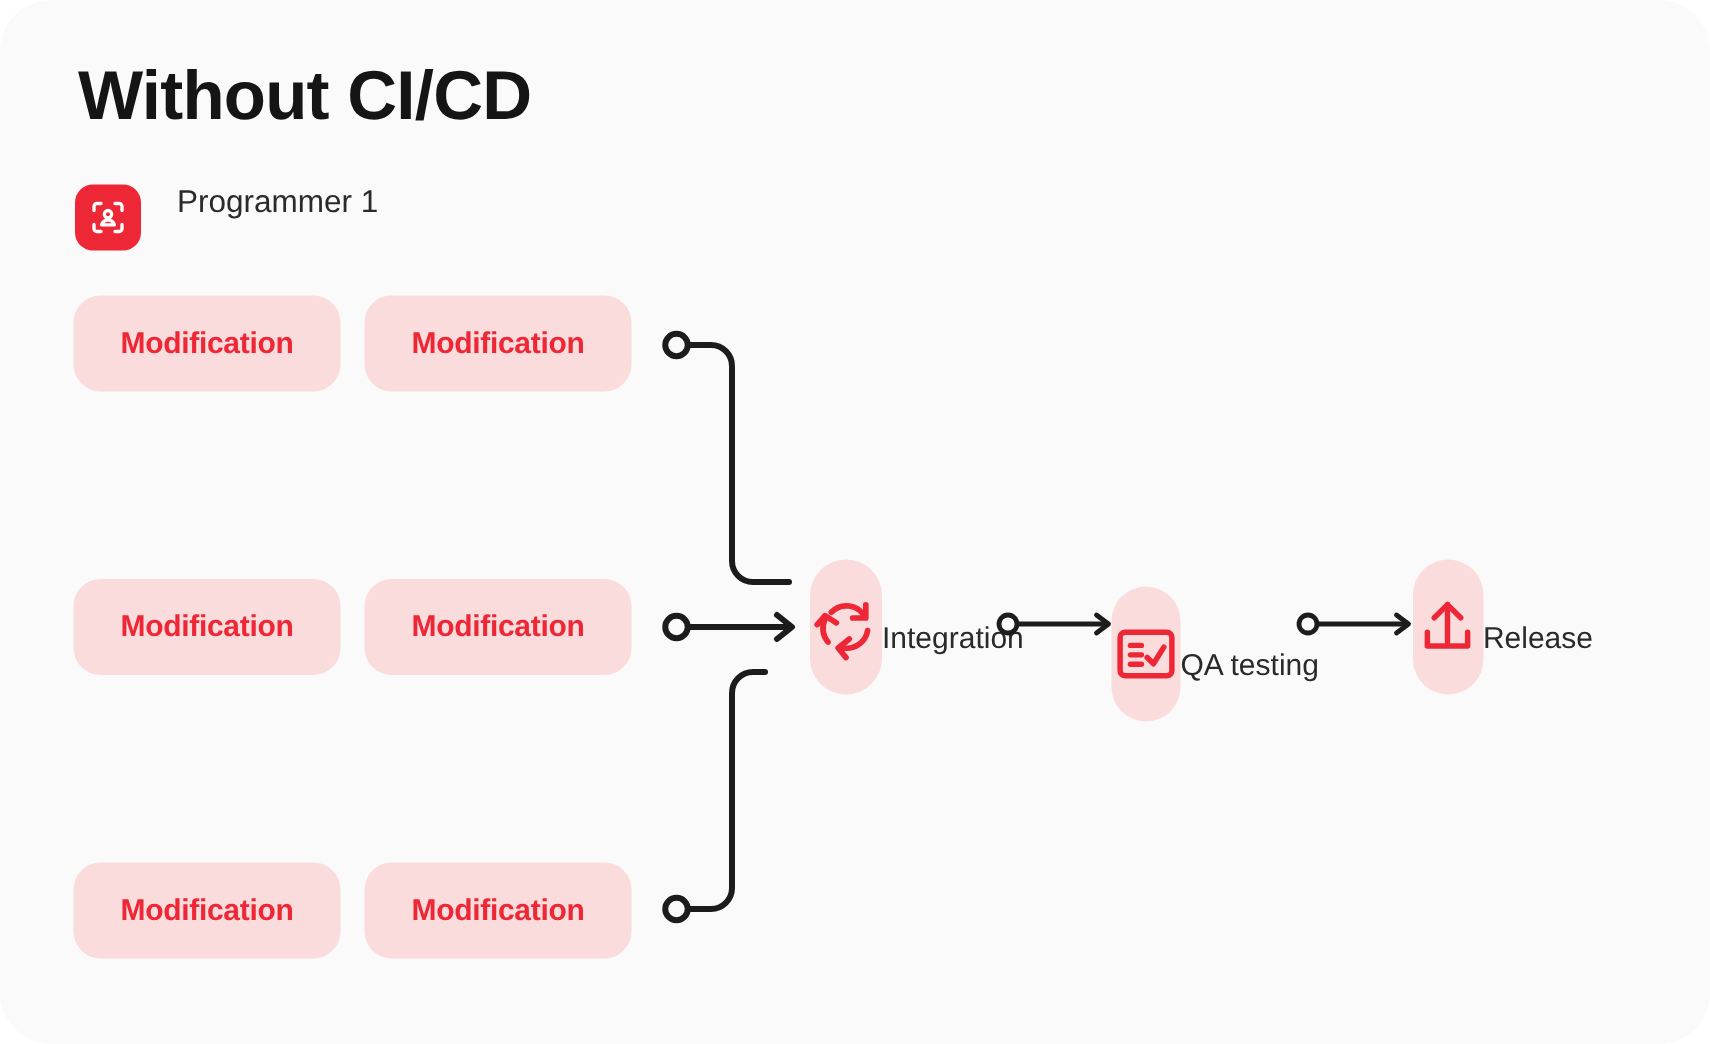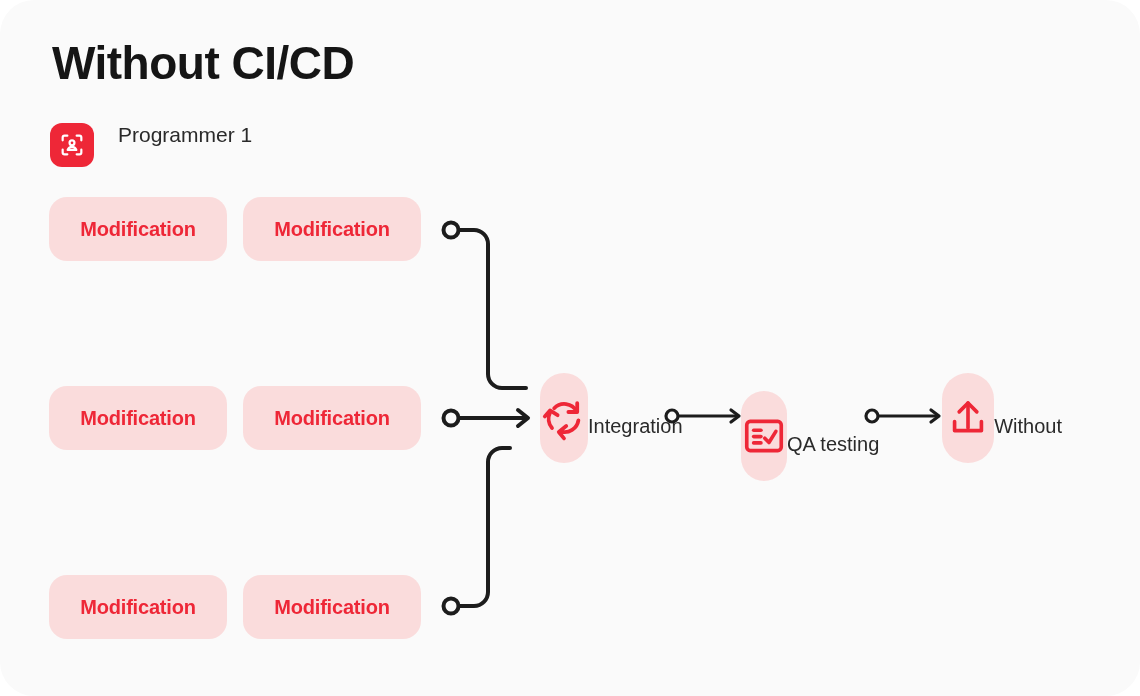--- a/index.html
+++ b/index.html
@@ -238,16 +238,16 @@
   </svg>
 
   <div class="stage" style="left:942px; top:373px">
     <div class="stage-tile">
       <svg width="46" height="46" viewBox="0 0 24 24" fill="none" stroke="#ee2737" stroke-width="1.9" stroke-linecap="round" stroke-linejoin="round">
         <path d="M12 17.2 V4.2"></path>
         <polyline points="7.4,8.8 12,4.2 16.6,8.8"></polyline>
         <polyline points="5.0,13.8 5.0,18.6 19.0,18.6 19.0,13.8"></polyline>
       </svg>
     </div>
-    <div class="stage-label">Without</div>
+    <div class="stage-label">Release</div>
   </div>
 
 </div>
 
 </body></html>

